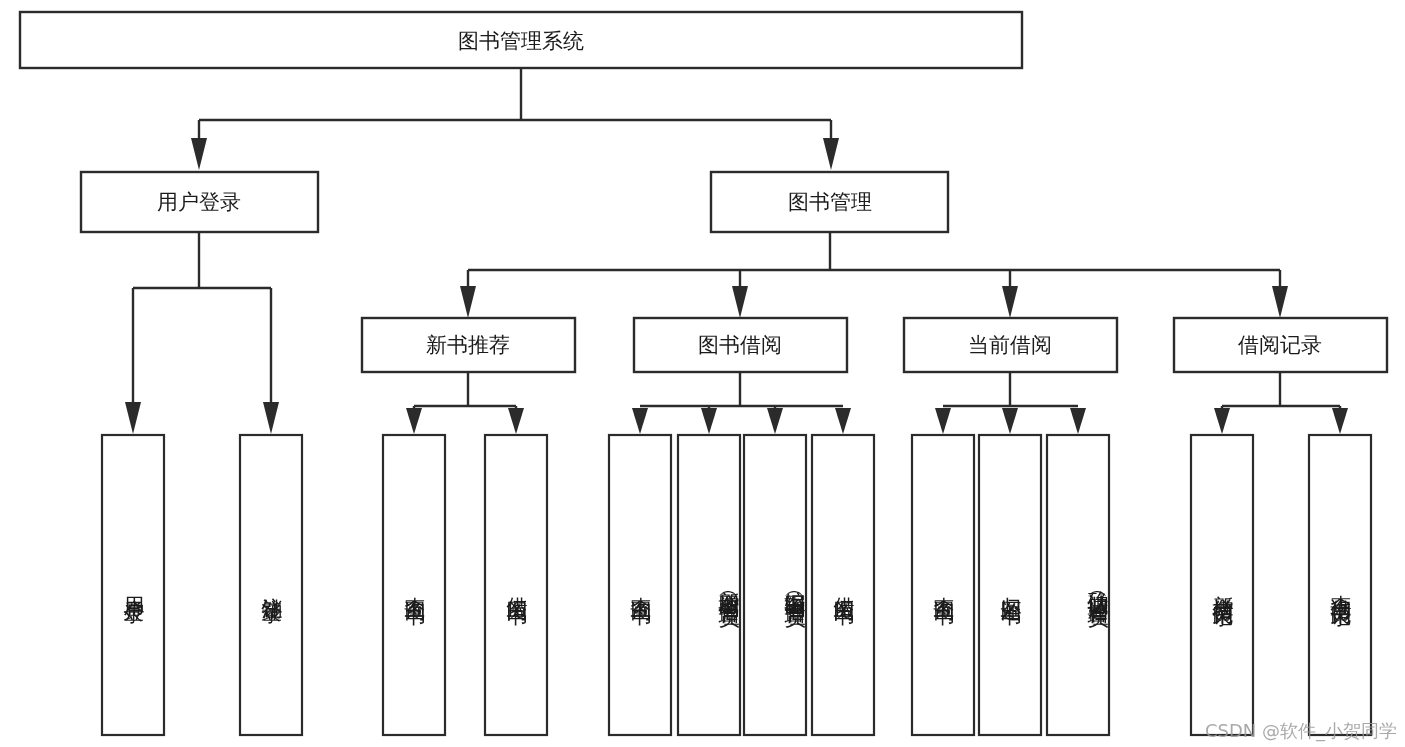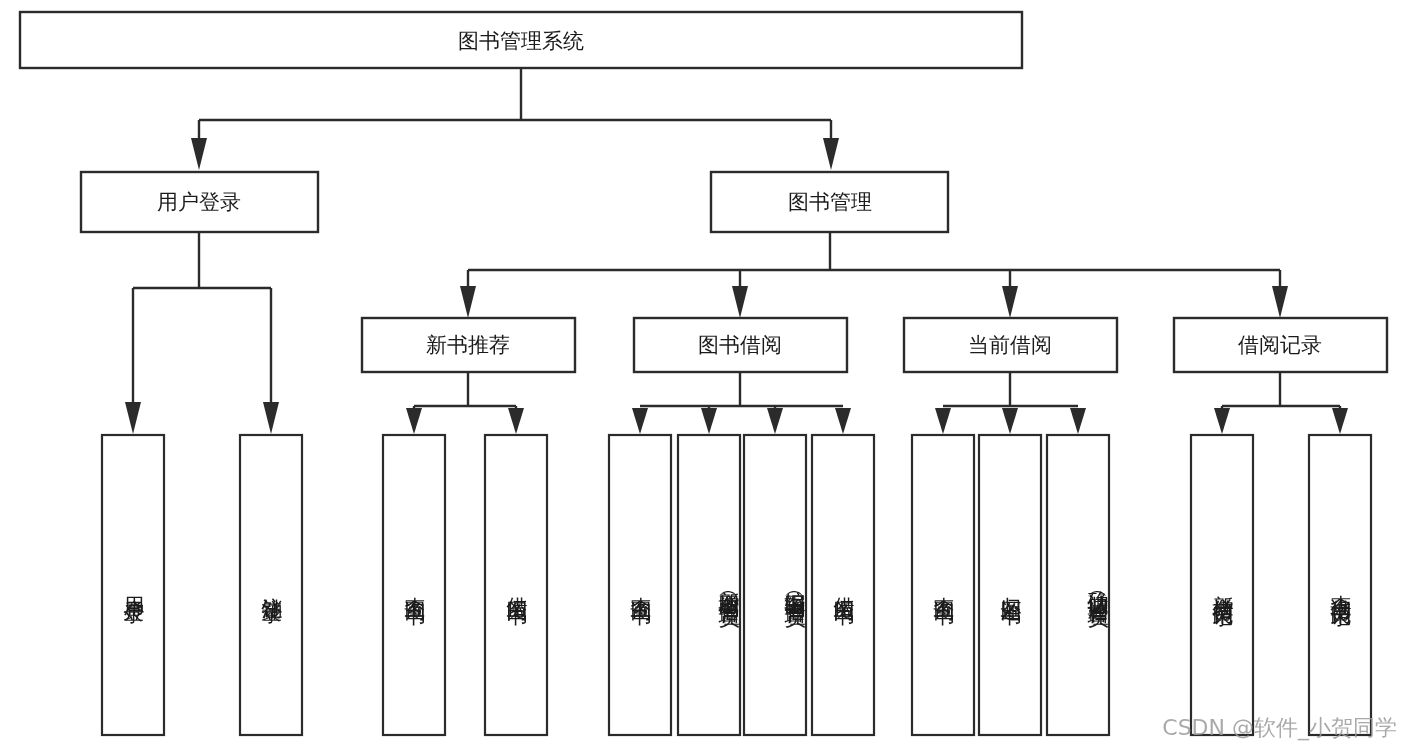--- a/index.html
+++ b/index.html
@@ -68,21 +68,21 @@
     pointer-events: none;
     display: flex;
     align-items: center;
     justify-content: center;
   }
   .watermark {
     position: absolute;
     right: 8px;
     bottom: 4px;
     font-family: "DejaVu Sans", "Liberation Sans", sans-serif;
-    font-size: 22px;
+    font-size: 18px;
     color: #9b9b9b;
     opacity: 0.85;
     white-space: nowrap;
     pointer-events: none;
   }
 </style>
 </head>
 <body>
 
 <div id="diagram-root">

